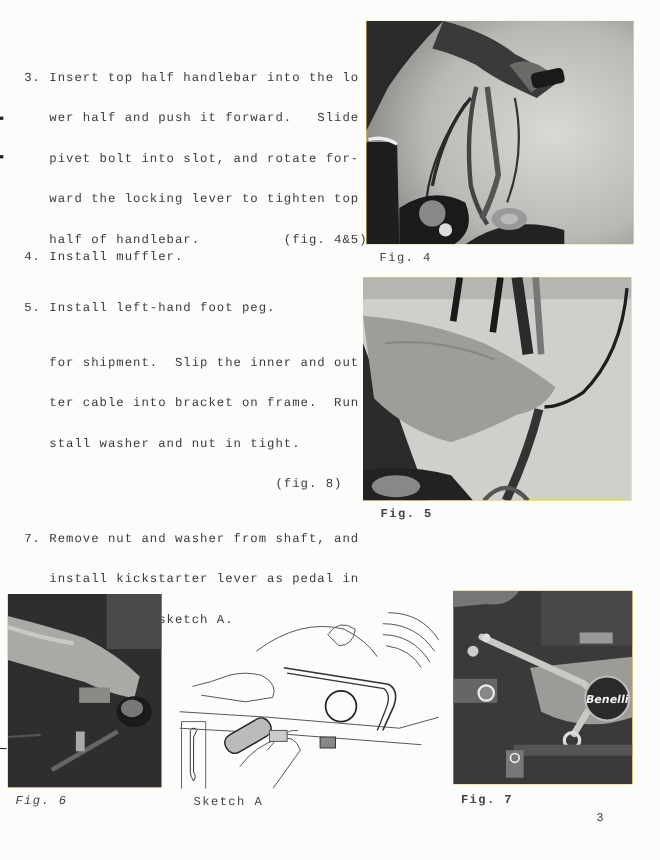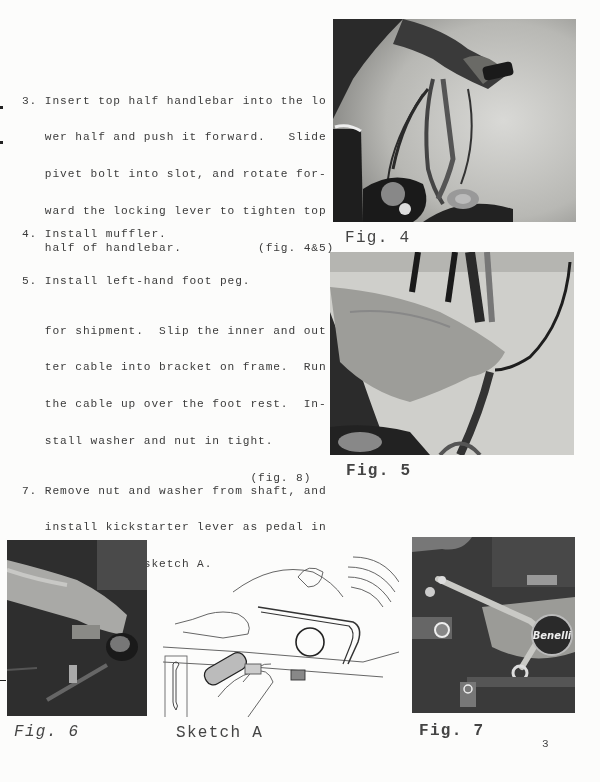--- a/index.html
+++ b/index.html
@@ -12,49 +12,48 @@
   .step {
     position: absolute; left: 22px; width: 300px;
     font-size: 11.2px; line-height: 12.3px; letter-spacing: 0.9px;
     white-space: pre; color: #3b3b3b;
   }
   .photo {
     position: absolute; overflow: hidden; background: #eab308;
   }
   .photo svg { width: 100%; height: 100%; display: block; }
   .caption {
-    position: absolute; font-size: 16px; letter-spacing: 1.3px; color: #444;
+    position: absolute; font-size: 11px; letter-spacing: 1.3px; color: #444;
     white-space: pre;
   }
   .pagenum { position: absolute; font-size: 11px; color: #444; }
   .speck { position: absolute; background: #222; }
 </style>
 </head>
 <body>
 
-<div class="step" style="top:70px;">
+<div class="step" style="top:41px;">
   <div>3. Insert top half handlebar into the lo</div>
   <div>   wer half and push it forward.   Slide</div>
   <div>   pivet bolt into slot, and rotate for-</div>
   <div>   ward the locking lever to tighten top</div>
   <div>   half of handlebar.          (fig. 4&amp;5)</div>
 </div>
 
 <div class="step" style="top:203px;">
   <div>4. Install muffler.</div>
 </div>
 
 <div class="step" style="top:250px;">
   <div>5. Install left-hand foot peg.</div>
 </div>
 
 <div class="step" style="top:300px;">
   <div>   for shipment.  Slip the inner and out</div>
   <div>   ter cable into bracket on frame.  Run</div>
-  <div>   the cable up over the foot rest.  In-</div>
   <div>   stall washer and nut in tight.</div>
   <div>                              (fig. 8)</div>
 </div>
 
 <div class="step" style="top:460px;">
   <div>7. Remove nut and washer from shaft, and</div>
   <div>   install kickstarter lever as pedal in</div>
   <div>   figure 7 and sketch A.</div>
 </div>
 

